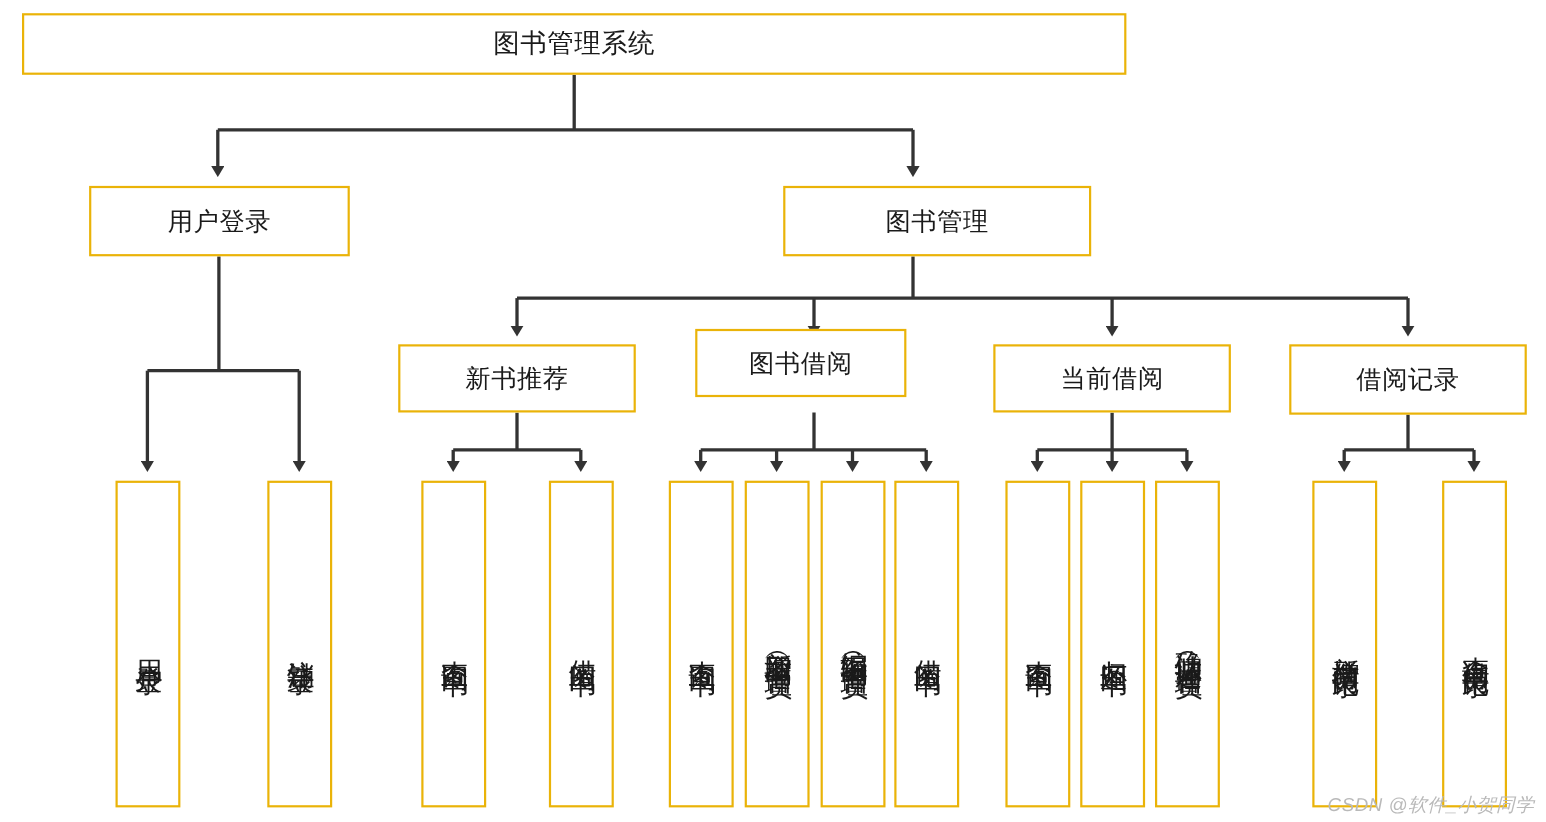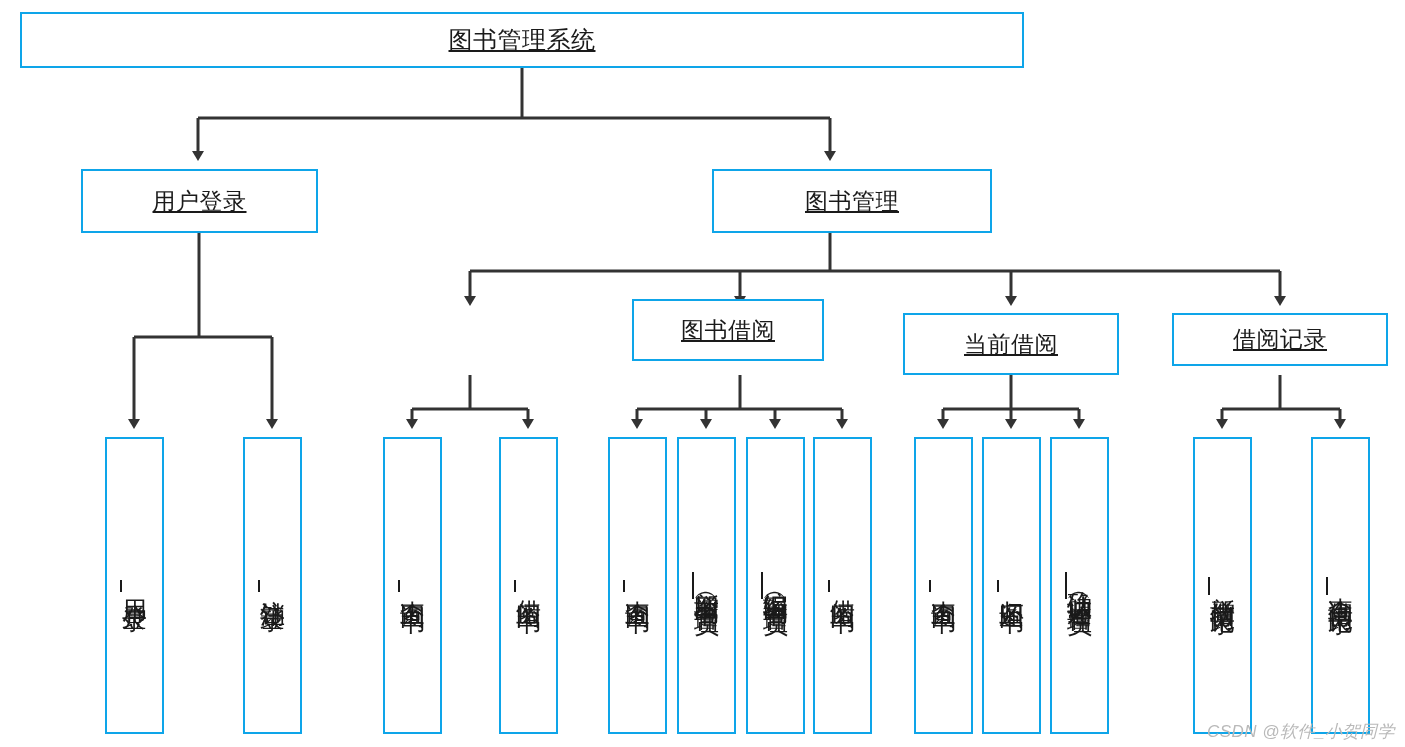--- a/index.html
+++ b/index.html
@@ -26,26 +26,25 @@
     left: 0;
     top: 0;
     width: 1405px;
     height: 747px;
     pointer-events: none;
   }
   .node {
     position: absolute;
     box-sizing: border-box;
     background: #ffffff;
-    border: 2px solid #0ea5e9;
+    border: 2px solid #eab308;
     display: flex;
     align-items: center;
     justify-content: center;
     color: #1a1a1a;
-    text-decoration: underline;
   }
   .node .label {
     display: block;
     text-align: center;
     line-height: 1.08;
     color: #1a1a1a;
   }
   
   .node.horiz .label {
     font-size: 23px;
@@ -140,27 +139,30 @@
     <span class="label">图书管理系统</span>
   </div>
 
   <div class="node horiz" style="left:81px; top:169px; width:237px; height:64px;">
     <span class="label">用户登录</span>
   </div>
   <div class="node horiz" style="left:712px; top:169px; width:280px; height:64px;">
     <span class="label">图书管理</span>
   </div>
 
+  <div class="node horiz" style="left:362px; top:313px; width:216px; height:62px;">
+    <span class="label">新书推荐</span>
+  </div>
   <div class="node horiz" style="left:632px; top:299px; width:192px; height:62px;">
     <span class="label">图书借阅</span>
   </div>
   <div class="node horiz" style="left:903px; top:313px; width:216px; height:62px;">
     <span class="label">当前借阅</span>
   </div>
-  <div class="node horiz" style="left:1172px; top:313px; width:216px; height:53px;">
+  <div class="node horiz" style="left:1172px; top:313px; width:216px; height:64px;">
     <span class="label">借阅记录</span>
   </div>
 
   <div class="node vert" style="left:105px; top:437px; width:59px; height:297px;">
     <span class="label">用户登录</span>
   </div>
   <div class="node vert" style="left:243px; top:437px; width:59px; height:297px;">
     <span class="label">注销登录</span>
   </div>
 

